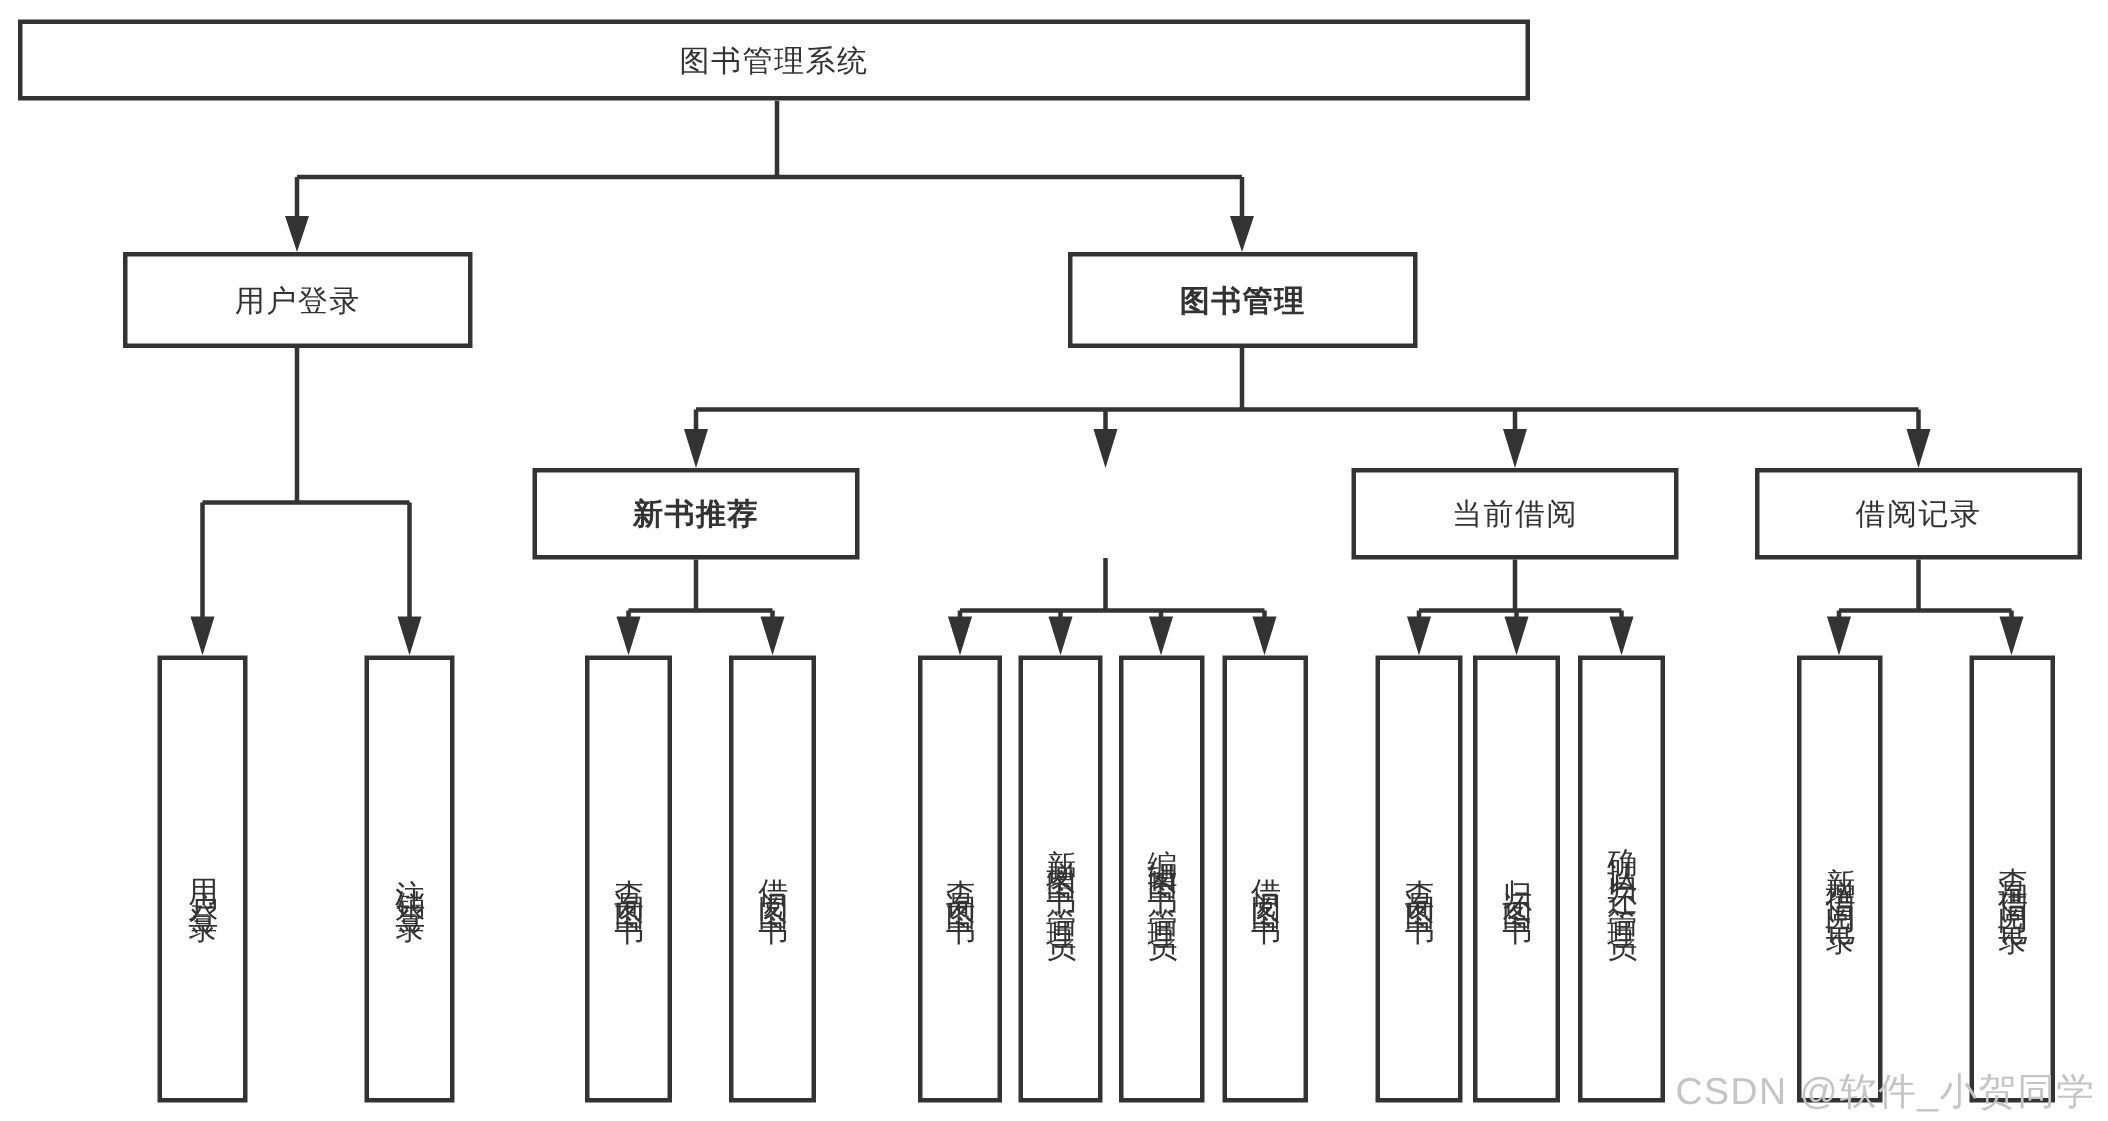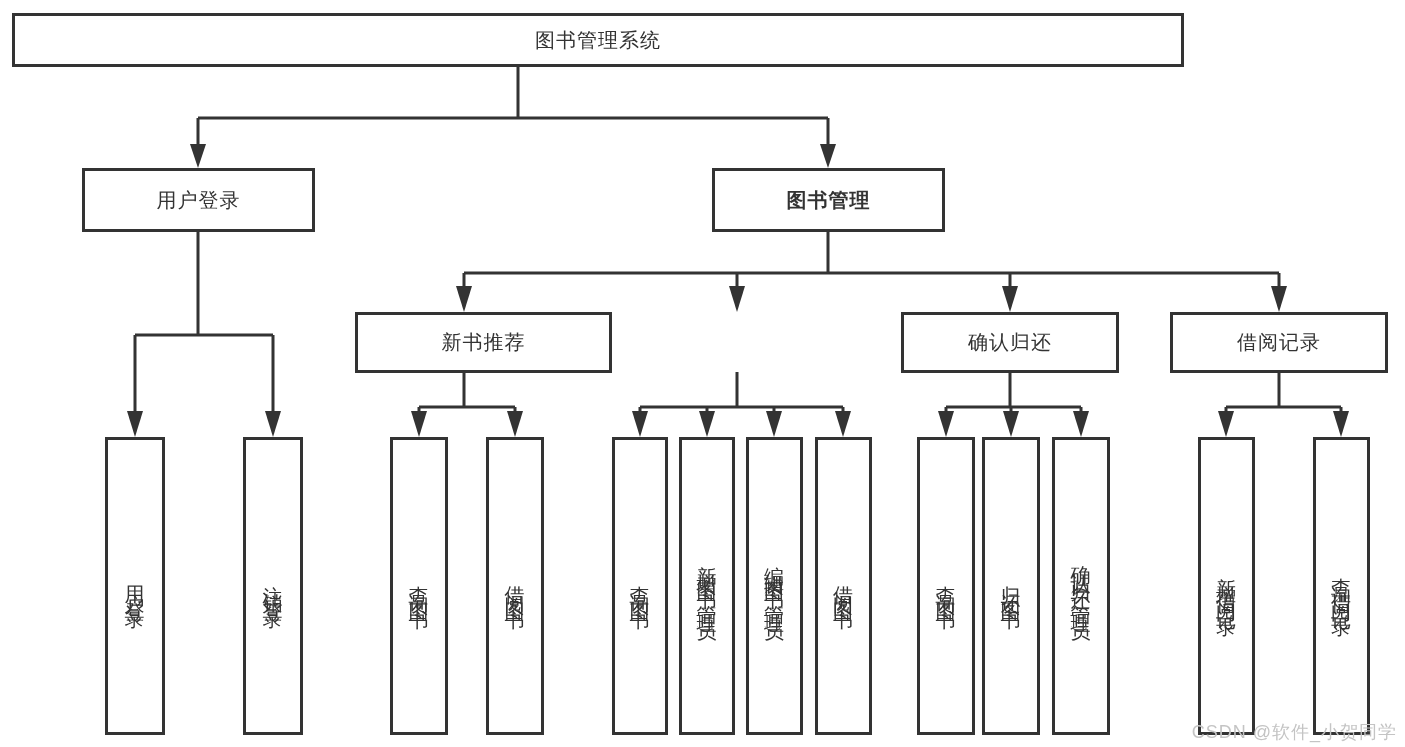--- a/index.html
+++ b/index.html
@@ -39,21 +39,21 @@
     text-orientation: mixed;
     letter-spacing: 8px;
     line-height: 1.1;
     font-size: 20px;
     color: var(--text);
   }
   .watermark {
     position: absolute;
     right: 8px;
     bottom: 3px;
-    font-size: 18px;
+    font-size: 25px;
     color: var(--watermark);
     letter-spacing: 1px;
     white-space: nowrap;
   }
 </style>
 </head>
 <body>
 
 <div class="canvas">
 
@@ -90,36 +90,36 @@
       <polygon points="766,411 782,411 774,437"></polygon>
       <polygon points="835,411 851,411 843,437"></polygon>
       <polygon points="938,411 954,411 946,437"></polygon>
       <polygon points="1003,411 1019,411 1011,437"></polygon>
       <polygon points="1073,411 1089,411 1081,437"></polygon>
       <polygon points="1218,411 1234,411 1226,437"></polygon>
       <polygon points="1333,411 1349,411 1341,437"></polygon>
     </g>
   </svg>
 
-  <div class="node" style="left:12px; top:13px; width:1172px; height:54px;align-items:center;">
+  <div class="node" style="left:12px; top:13px; width:1008px; height:54px;align-items:center;">
     <span>图书管理系统</span>
   </div>
 
   <div class="node" style="left:82px; top:168px; width:233px; height:64px;">
     <span>用户登录</span>
   </div>
   <div class="node" style="left:712px; top:168px; width:233px; height:64px;font-weight:bold;">
     <span>图书管理</span>
   </div>
 
-  <div class="node" style="left:355px; top:312px; width:257px; height:61px;">
+  <div class="node" style="left:355px; top:312px; width:218px; height:61px;font-weight:bold;">
     <span>新书推荐</span>
   </div>
   <div class="node" style="left:901px; top:312px; width:218px; height:61px;">
-    <span>确认归还</span>
+    <span>当前借阅</span>
   </div>
   <div class="node" style="left:1170px; top:312px; width:218px; height:61px;">
     <span>借阅记录</span>
   </div>
 
   <div class="node leaf" style="left:105px; top:437px; width:60px; height:298px;">
     <span class="vlabel">用户登录</span>
   </div>
   <div class="node leaf" style="left:243px; top:437px; width:60px; height:298px;">
     <span class="vlabel">注销登录</span>

